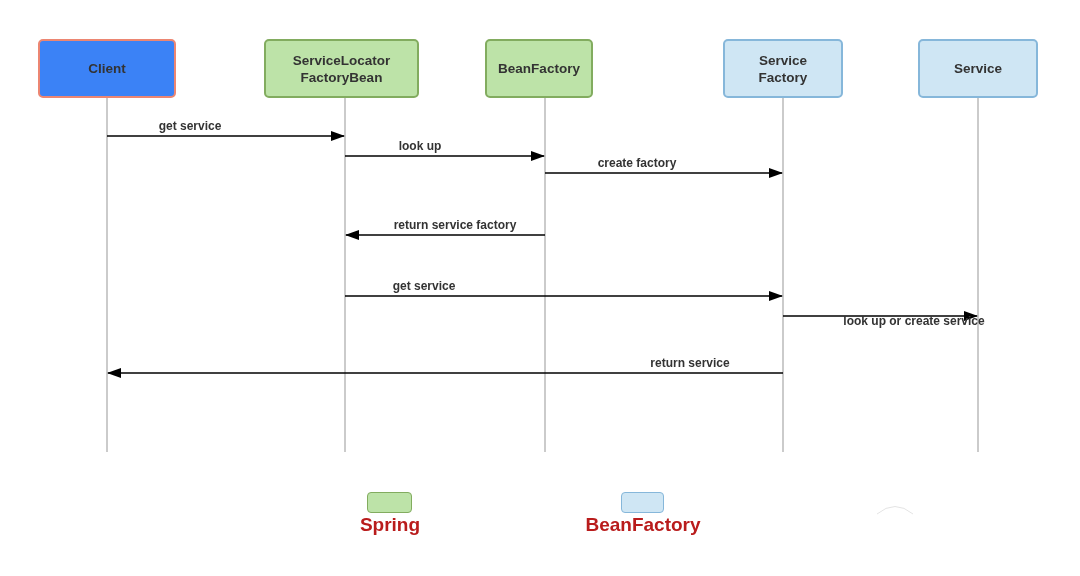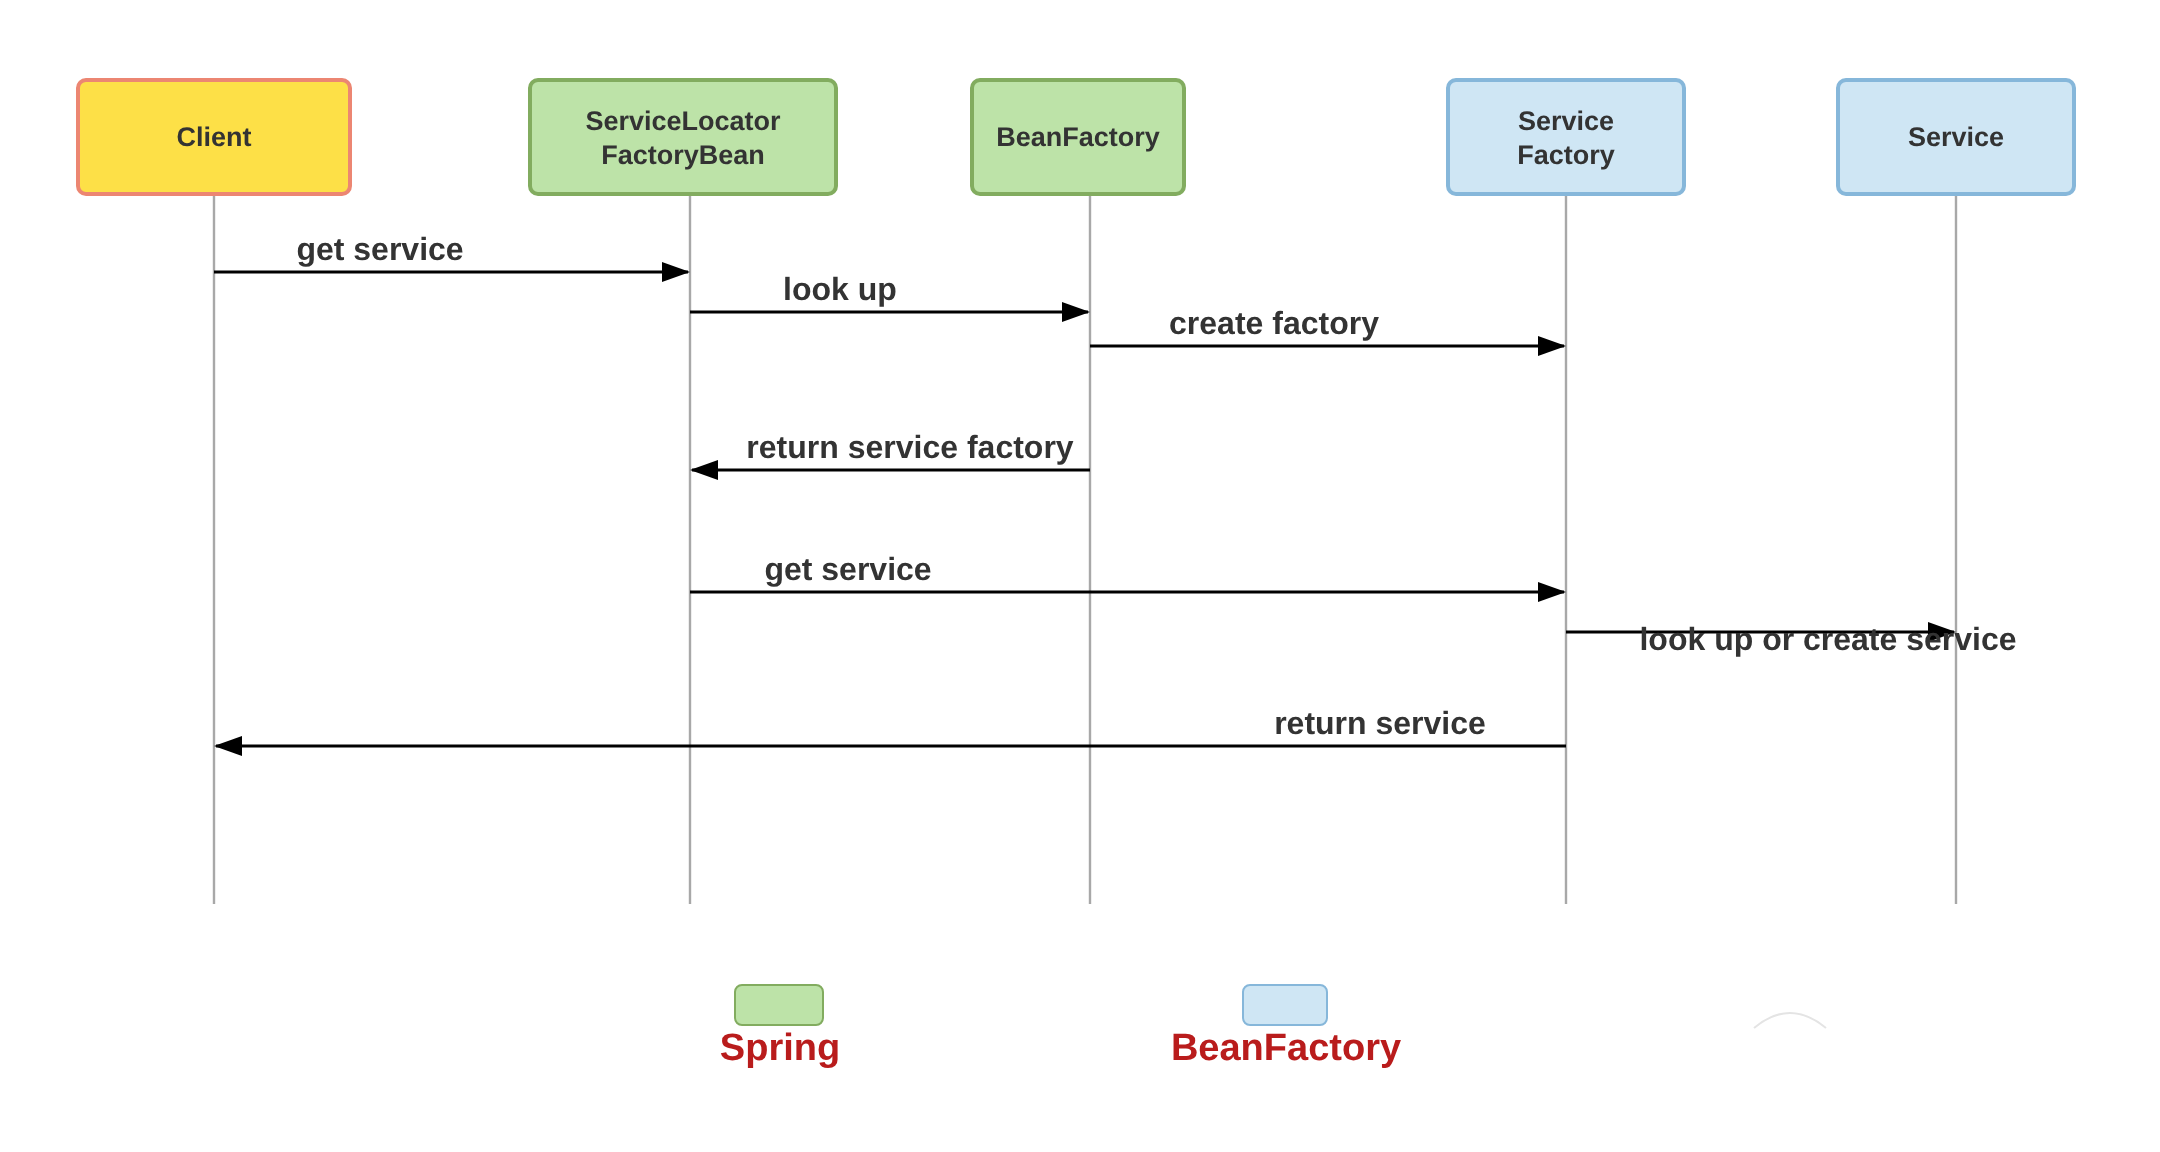--- a/index.html
+++ b/index.html
@@ -28,29 +28,29 @@
     align-items: center;
     justify-content: center;
     text-align: center;
     font-weight: bold;
     font-size: 13.5px;
     line-height: 17px;
     color: #333333;
     white-space: pre-line;
     box-sizing: border-box;
   }
-  .actor.client      { background: #fde047; border: 2px solid #ec8672; }
+  .actor.client      { background: #3b82f6; border: 2px solid #ec8672; }
   .actor.spring      { background: #bde3a8; border: 2px solid #82ac5f; }
   .actor.application { background: #cfe6f4; border: 2px solid #86b7da; }
 
   .msg-label {
     position: absolute;
     transform: translateX(-50%);
     font-weight: bold;
-    font-size: 16px;
+    font-size: 12px;
     line-height: 14px;
     color: #333333;
     white-space: nowrap;
   }
 
   .legend-swatch {
     position: absolute;
     top: 492px;
     height: 21px;
     border-radius: 4px;

